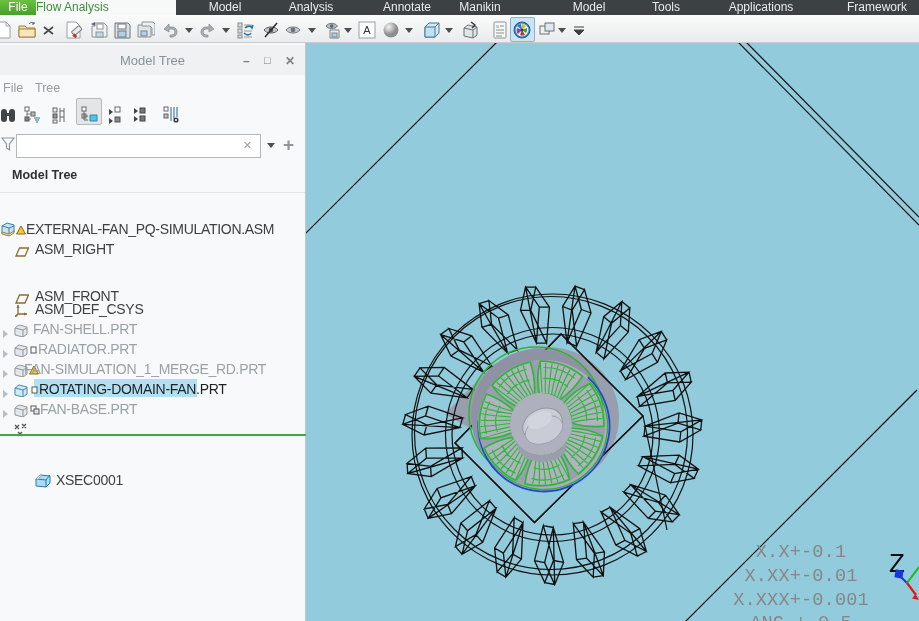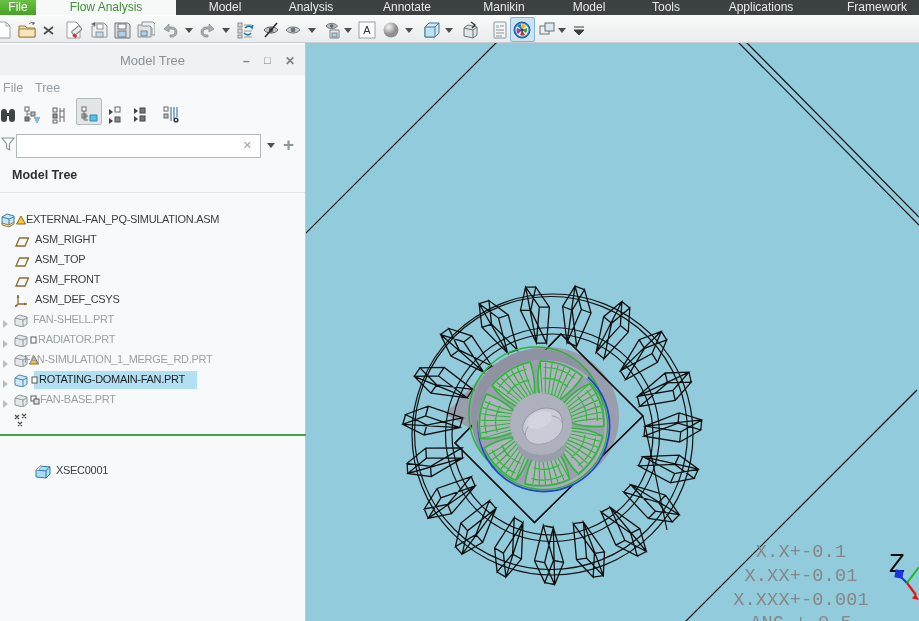--- a/index.html
+++ b/index.html
@@ -1,33 +1,33 @@
 <!DOCTYPE html>
 <html><head><meta charset="utf-8"><style>
 * { margin:0; padding:0; box-sizing:border-box; }
 body { width:919px; height:621px; font-family:"Liberation Sans", sans-serif; overflow:hidden; position:relative; background:#92cbdb; }
 #menubar { position:absolute; left:0; top:0; width:919px; height:15px; background:#3c4144; }
 #filetab { position:absolute; left:0; top:0; width:36px; height:15px; background:linear-gradient(#6cc143,#47a028); color:#fff; font-size:12px; text-align:center; line-height:14px; }
-#fatab { position:absolute; left:36px; top:0; width:140px; height:15px; background:#f7f8f8; color:#3f8f3a; font-size:12px; text-align:center; line-height:14px; }
+#fatab { position:absolute; left:36px; top:0; width:140px; height:15px; background:#f7f8f8; color:#3f8f3a; font-size:12px; text-align:left; line-height:14px; }
 .mi { position:absolute; top:0; transform:translateX(-50%); color:#e8eaeb; font-size:12px; line-height:15px; }
 #toolbar { position:absolute; left:0; top:15px; width:919px; height:28px; background:linear-gradient(#fafbfb,#e9ebec); border-bottom:1px solid #c9cdcf; }
 .ti { position:absolute; top:6px; }
 .ta { position:absolute; top:13px; width:0; height:0; border-left:4px solid transparent; border-right:4px solid transparent; border-top:5px solid #4a4f52; }
 #panel { position:absolute; left:0; top:43px; width:306px; height:578px; background:#f8f9fa; border-right:1px solid #c2c7ca; }
 #ptitle { position:absolute; left:0; top:2px; width:100%; height:30px; background:#eff1f2; }
 #ptitle .t { position:absolute; left:0; width:100%; text-align:center; top:8px; color:#8b9297; font-size:13px; }
 .wbtn { position:absolute; top:9px; color:#7b8287; font-size:12px; font-weight:bold; }
 #pmenu { position:absolute; top:38px; left:0; width:100%; height:22px; color:#969da3; font-size:12.5px; }
 #ptb { position:absolute; top:60px; left:0; width:100%; height:33px; }
 .pti { position:absolute; top:3px; }
 #pfilter { position:absolute; top:93px; left:0; width:100%; height:24px; }
 #pfbox { position:absolute; left:16px; top:-2px; width:245px; height:24px; background:#fff; border:1px solid #b3b8bb; }
 #mtlabel { position:absolute; top:125px; left:12px; font-size:12.5px; font-weight:bold; color:#2e3234; }
 #psep { position:absolute; top:149px; left:0; width:100%; height:1px; background:#e4e6e8; }
-.trow { position:absolute; left:0; width:370px; height:20px; font-size:11px; }
+.trow { position:absolute; left:0; width:370px; height:20px; font-size:14px;margin-top:8px; }
 .tt { position:absolute; top:3px; white-space:nowrap; color:#3d4144; letter-spacing:-0.3px; }
 .tt.gry { color:#9ba1a5; }
 .tt.blk { color:#1e2122; }
 #greenline { position:absolute; top:391px; left:0; width:306px; height:2px; background:#43a547; }
 </style></head>
 <body>
 <svg width="613" height="578" viewBox="306 43 613 578" style="position:absolute;left:306px;top:43px">
 <rect x="306" y="43" width="613" height="578" fill="#92cbdb"></rect>
 <g fill="none" stroke="#111" stroke-width="1.2">
 <path d="M497 42L305 234"></path>
@@ -156,27 +156,21 @@
           <path d="M5 1l4.5 8h-9z" fill="#f5c631" stroke="#8a6d1d"></path>
         </svg></span>
       <span class="tt " style="left:26px">EXTERNAL-FAN_PQ-SIMULATION.ASM</span>
     </div>
     <div class="trow" style="top:187px">
       <span style="position:absolute;left:15px;top:4px"><svg width="14" height="12" viewBox="0 0 14 12" style="vertical-align:middle">
           <path d="M1 11l3.5-8h9l-3.5 8z" fill="none" stroke="#8a6d2f" stroke-width="1.3"></path>
         </svg></span>
       <span class="tt " style="left:35px">ASM_RIGHT</span>
     </div>
-    <div class="trow" style="top:207px">
-      <span style="position:absolute;left:15px;top:4px"><svg width="14" height="12" viewBox="0 0 14 12" style="vertical-align:middle">
-          <path d="M1 11l3.5-8h9l-3.5 8z" fill="none" stroke="#8a6d2f" stroke-width="1.3"></path>
-        </svg></span>
-      <span class="tt " style="left:35px">ASM_TOP</span>
-    </div>
-    <div class="trow" style="top:227px">
+    <div class="trow" style="top:234px">
       <span style="position:absolute;left:15px;top:4px"><svg width="14" height="12" viewBox="0 0 14 12" style="vertical-align:middle">
           <path d="M1 11l3.5-8h9l-3.5 8z" fill="none" stroke="#8a6d2f" stroke-width="1.3"></path>
         </svg></span>
       <span class="tt " style="left:35px">ASM_FRONT</span>
     </div>
     <div class="trow" style="top:247px">
       <span style="position:absolute;left:15px;top:3px"><svg width="13" height="14" viewBox="0 0 13 14" style="vertical-align:middle">
           <path d="M3 2v9h9M3 11l-3 3" fill="none" stroke="#8a6d2f" stroke-width="1.3"></path>
           <path d="M3 2l-1.5 3h3zM12 11l-3-1.5v3zM0 14l1-2.8 1.8 1.8z" fill="#8a6d2f"></path>
         </svg></span>
@@ -260,21 +254,21 @@
       <span class="tt " style="left:56px">XSEC0001</span>
     </div>
   <div id="greenline"></div>
 </div>
 <div id="menubar">
   <div id="filetab">File</div>
   <div id="fatab">Flow Analysis</div>
   <span class="mi" style="left:225px">Model</span>
     <span class="mi" style="left:311px">Analysis</span>
     <span class="mi" style="left:407px">Annotate</span>
-    <span class="mi" style="left:504px">Manikin</span>
+    <span class="mi" style="left:480px">Manikin</span>
     <span class="mi" style="left:589px">Model</span>
     <span class="mi" style="left:666px">Tools</span>
     <span class="mi" style="left:761px">Applications</span>
     <span class="mi" style="left:877px">Framework</span>
 </div>
 <div id="toolbar">
     <div class="ti" style="left:-4px;top:6px"><svg width="18" height="18" viewBox="0 0 18 18" style="">
         <path d="M2 1h8l4 4v12H2z" fill="#fff" stroke="#9aa0a4"></path>
         <path d="M10 1v4h4" fill="none" stroke="#9aa0a4"></path>
       </svg></div>

